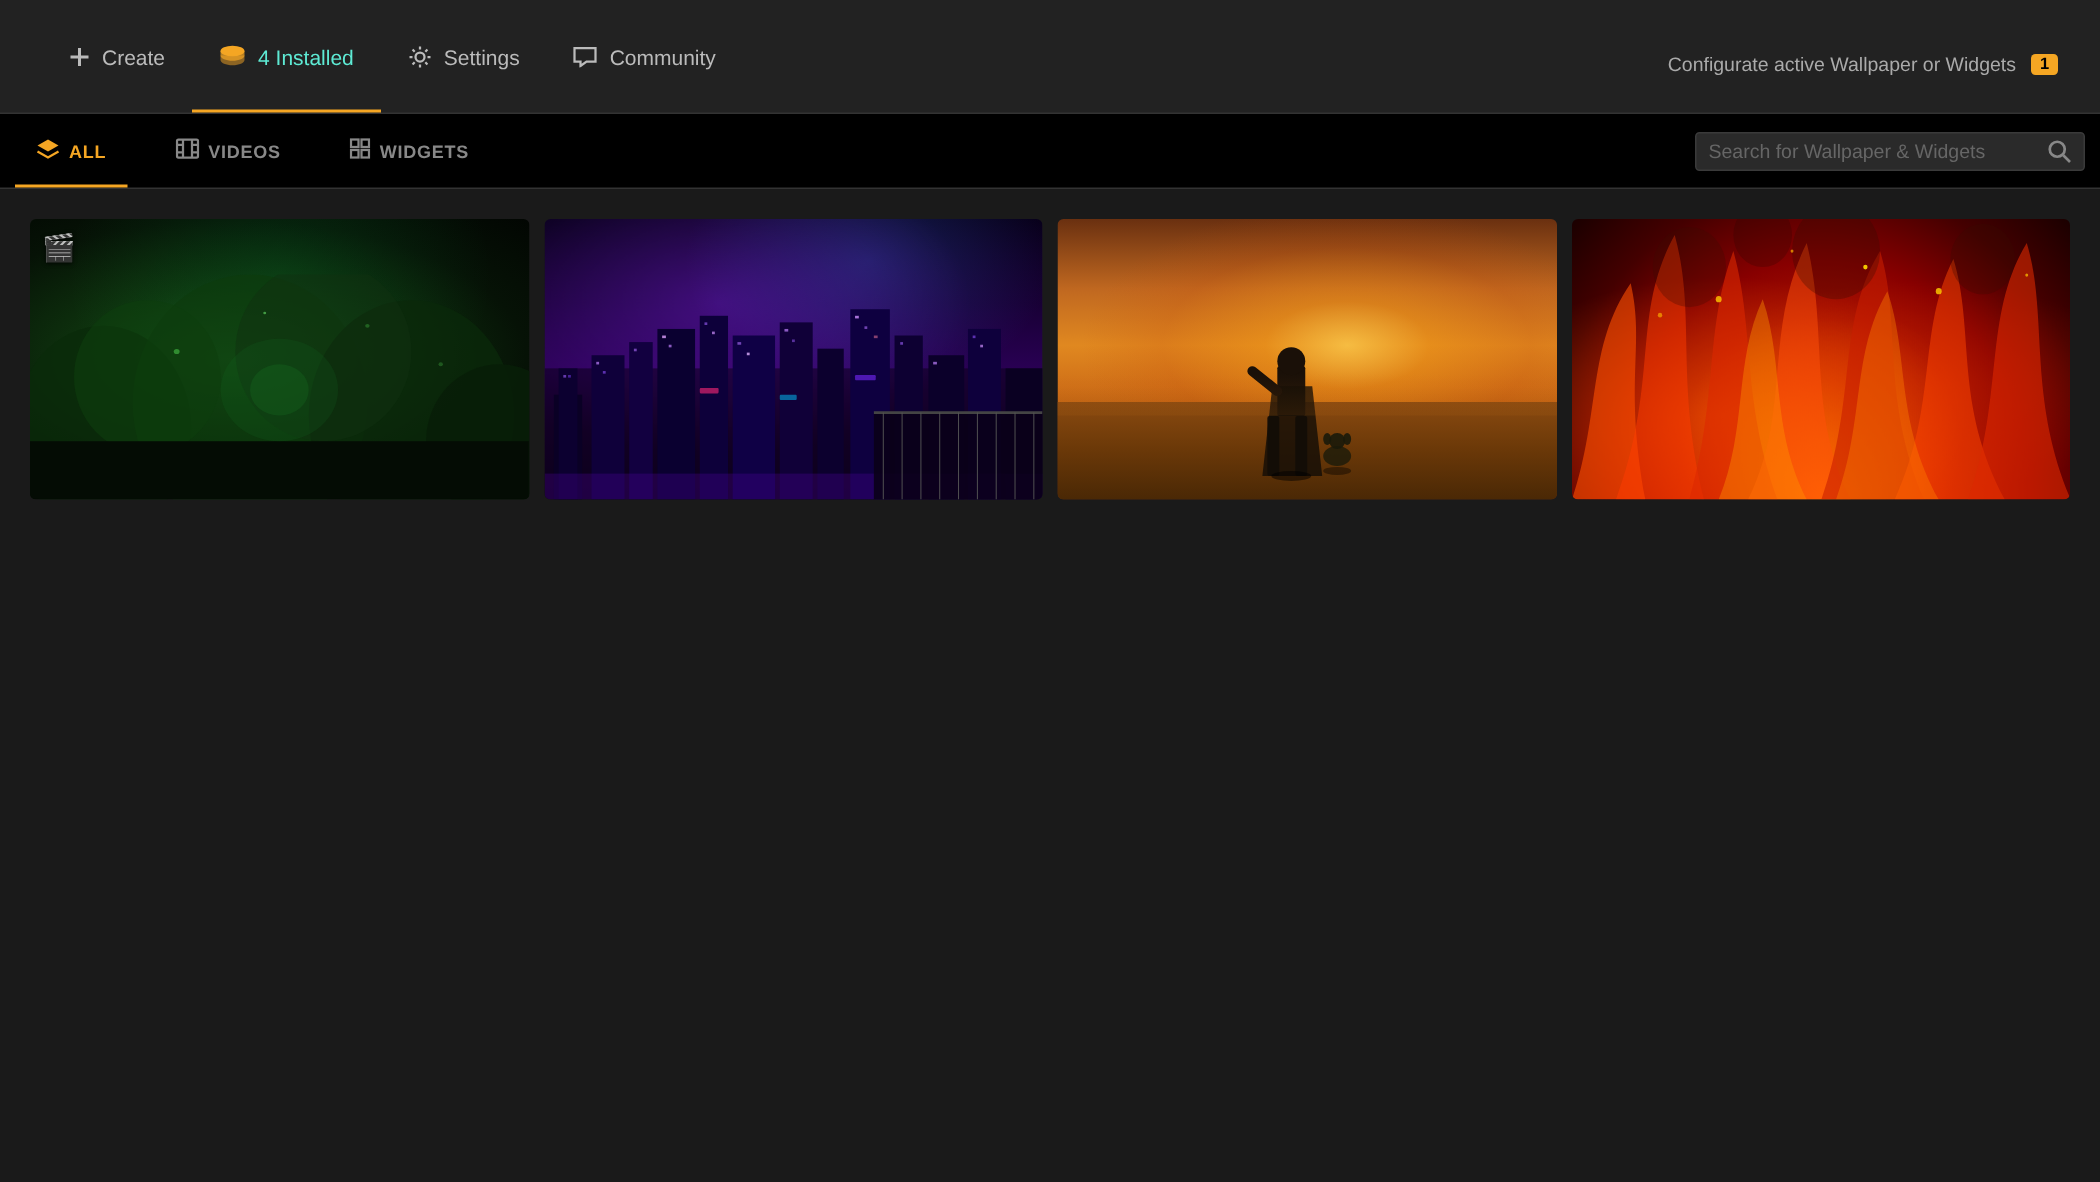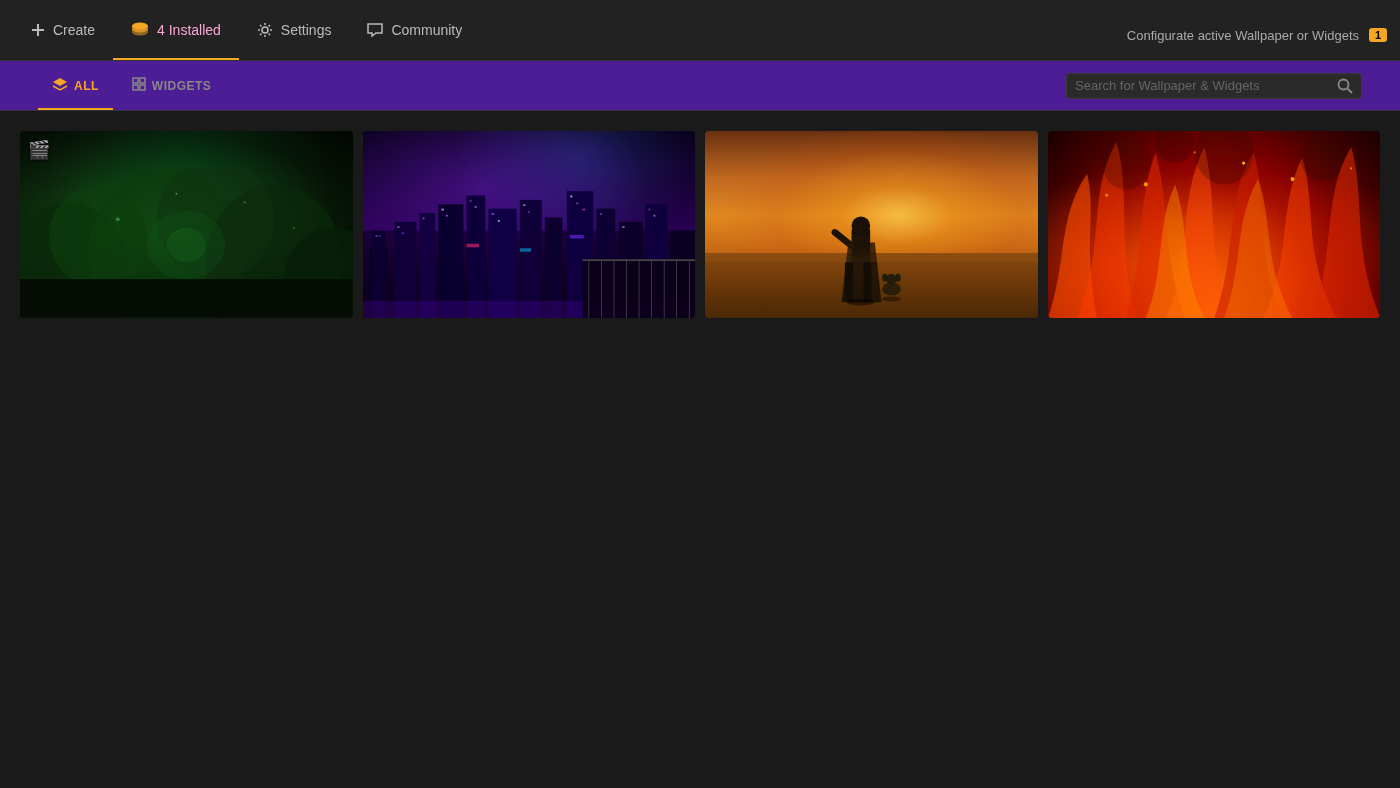--- a/index.html
+++ b/index.html
@@ -10,62 +10,62 @@
       background: #1a1a1a;
       font-family: 'Segoe UI', Arial, sans-serif;
       color: #ccc;
       overflow: hidden;
     }
 
     
     #top-nav {
       display: flex;
       align-items: center;
-      height: 61px;
+      height: 76px;
       background: #222;
-      padding: 0 13px;
+      padding: 0 28px;
       border-bottom: 1px solid #333;
     }
 
     .nav-item {
       display: flex;
       align-items: center;
       gap: 8px;
       padding: 0 18px;
       height: 100%;
       cursor: pointer;
       font-size: 14px;
       color: #bbb;
       white-space: nowrap;
       user-select: none;
       position: relative;
     }
     .nav-item.active {
-      color: #f9a8d4;
+      color: #5eead4;
     }
     .nav-item.active::after {
       content: '';
       position: absolute;
       bottom: 0;
       left: 0;
       right: 0;
       height: 2px;
       background: #f5a623;
     }
 
     .nav-icon {
       font-size: 16px;
       display: flex;
       align-items: center;
     }
 
     .nav-right {
       margin-left: auto;
       display: flex;
-      align-items: flex-start;
+      align-items: flex-end;
       gap: 10px;
       font-size: 13px;
       color: #aaa;
       margin-top: 10px;
     }
 
     .badge {
       background: #f5a623;
       color: #000;
       font-size: 11px;
@@ -74,24 +74,24 @@
       padding: 1px 5px;
       min-width: 18px;
       text-align: center;
     }
 
     
     #filter-bar {
       display: flex;
       align-items: center;
       height: 50px;
-      background: #4c1d95;
-      padding: 0 38px;
+      background: #000000;
+      padding: 0 10px;
       border-bottom: 1px solid #333;
-      gap: 5px;
+      gap: 18px;
     }
 
     .filter-item {
       display: flex;
       align-items: center;
       gap: 6px;
       padding: 0 14px;
       height: 100%;
       cursor: pointer;
       font-size: 12px;
@@ -119,21 +119,21 @@
     }
 
     .search-area {
       margin-left: auto;
       display: flex;
       align-items: center;
       background: #2a2a2a;
       border: 1px solid #3a3a3a;
       border-radius: 3px;
       padding: 4px 8px;
-      width: 296px;
+      width: 260px;
     }
 
     .search-area input {
       background: transparent;
       border: none;
       outline: none;
       color: #aaa;
       font-size: 13px;
       width: 100%;
     }
@@ -233,20 +233,34 @@
     <span class="filter-icon">
       <svg width="16" height="14" viewBox="0 0 16 14" fill="#f5a623">
         <polygon points="8,1 15,5 8,9 1,5"></polygon>
         <polyline points="1,9 8,13 15,9" fill="none" stroke="#f5a623" stroke-width="1.5"></polyline>
       </svg>
     </span>
     <span>ALL</span>
   </div>
 
 
+  <div class="filter-item">
+    <span class="filter-icon">
+      <svg width="16" height="14" viewBox="0 0 16 14" fill="none" stroke="currentColor" stroke-width="1.5">
+        <rect x="1" y="1" width="14" height="12" rx="1"></rect>
+        <line x1="5" y1="1" x2="5" y2="13"></line>
+        <line x1="11" y1="1" x2="11" y2="13"></line>
+        <line x1="1" y1="4.5" x2="5" y2="4.5"></line>
+        <line x1="11" y1="4.5" x2="15" y2="4.5"></line>
+        <line x1="1" y1="9.5" x2="5" y2="9.5"></line>
+        <line x1="11" y1="9.5" x2="15" y2="9.5"></line>
+      </svg>
+    </span>
+    <span>VIDEOS</span>
+  </div>
 
   <div class="filter-item">
     <span class="filter-icon">
       <svg width="14" height="14" viewBox="0 0 14 14" fill="none" stroke="currentColor" stroke-width="1.5">
         <rect x="1" y="1" width="5" height="5"></rect>
         <rect x="8" y="1" width="5" height="5"></rect>
         <rect x="1" y="8" width="5" height="5"></rect>
         <rect x="8" y="8" width="5" height="5"></rect>
       </svg>
     </span>

